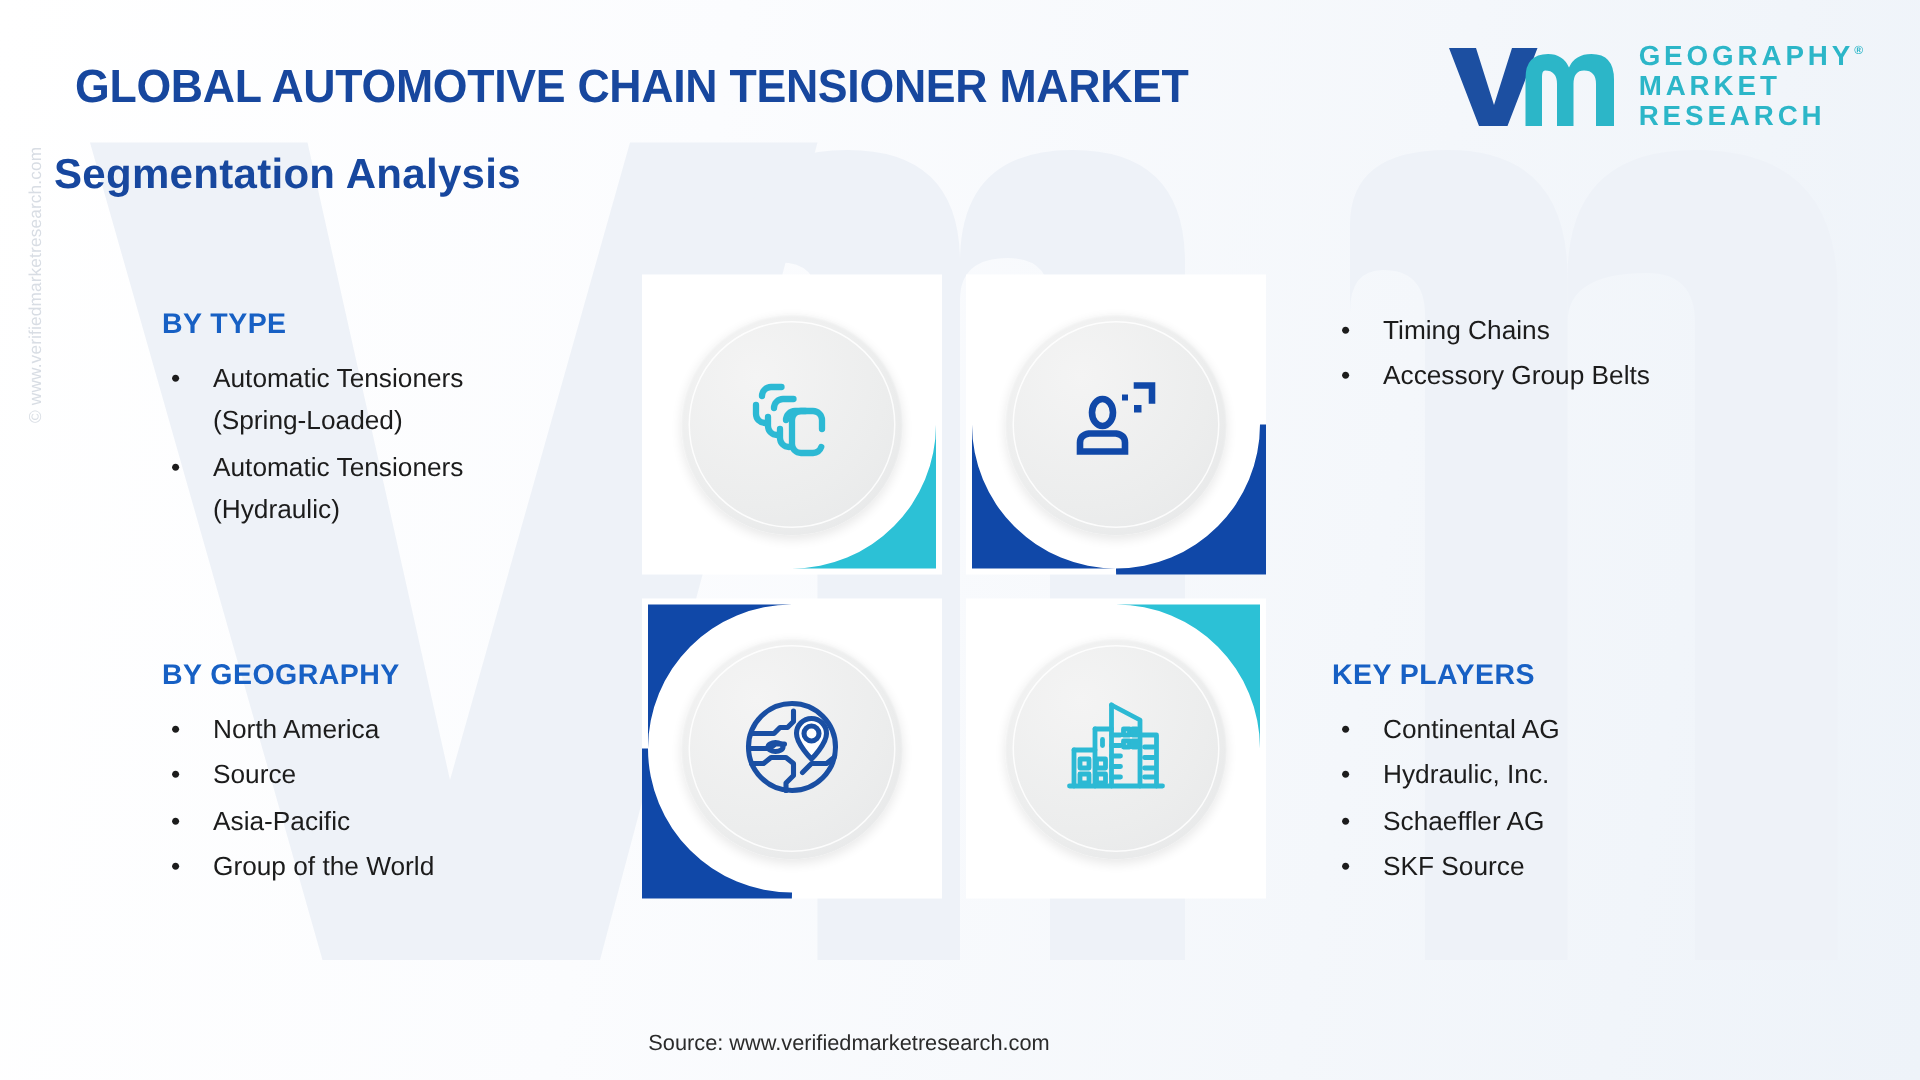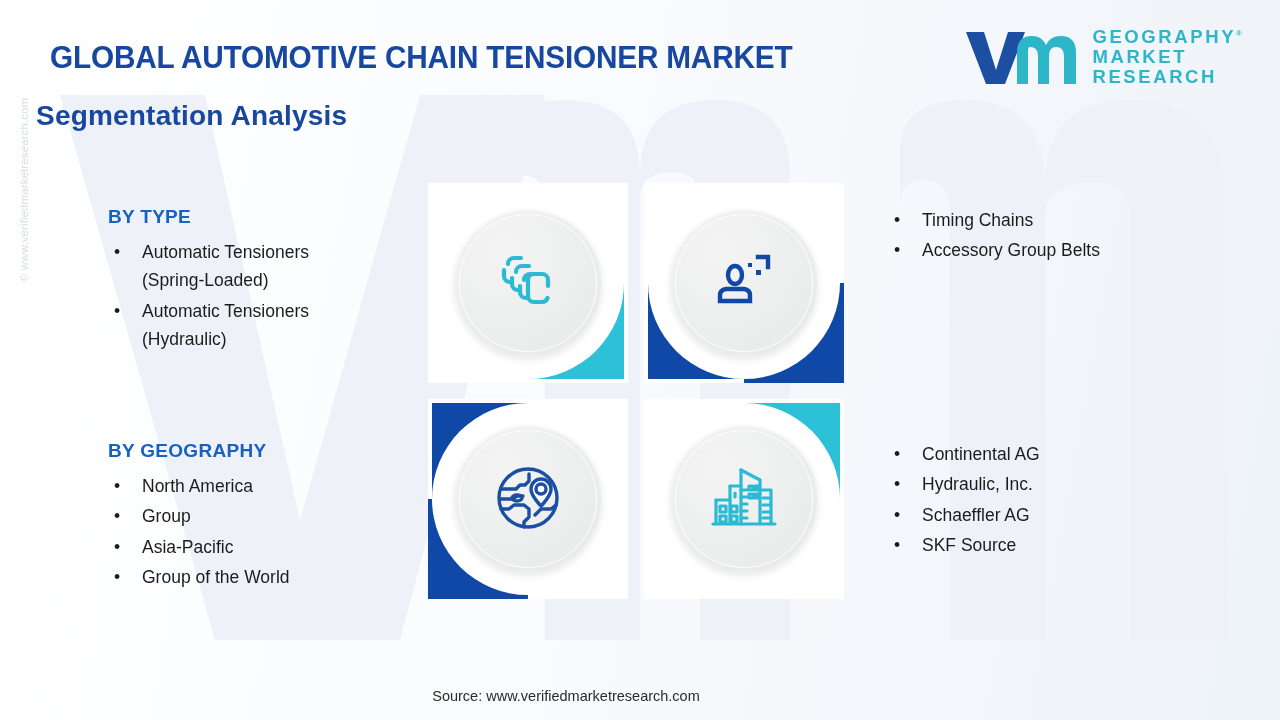--- a/index.html
+++ b/index.html
@@ -247,21 +247,21 @@
 
   <div class="col col-left row-bottom">
     <div class="seg-heading">BY GEOGRAPHY</div>
     <ul class="seg-list">
       <li>
         <span class="bullet">•</span>
         <span>North America</span>
       </li>
       <li>
         <span class="bullet">•</span>
-        <span>Group</span>
+        <span>Source</span>
       </li>
       <li>
         <span class="bullet">•</span>
         <span>Asia-Pacific</span>
       </li>
       <li>
         <span class="bullet">•</span>
         <span>Group of the World</span>
       </li>
     </ul>
@@ -274,20 +274,21 @@
         <span>Timing Chains</span>
       </li>
       <li>
         <span class="bullet">•</span>
         <span>Accessory Group Belts</span>
       </li>
     </ul>
   </div>
 
   <div class="col col-right row-bottom">
+    <div class="seg-heading">KEY PLAYERS</div>
     <ul class="seg-list">
       <li>
         <span class="bullet">•</span>
         <span>Continental AG</span>
       </li>
       <li>
         <span class="bullet">•</span>
         <span>Hydraulic, Inc.</span>
       </li>
       <li>

